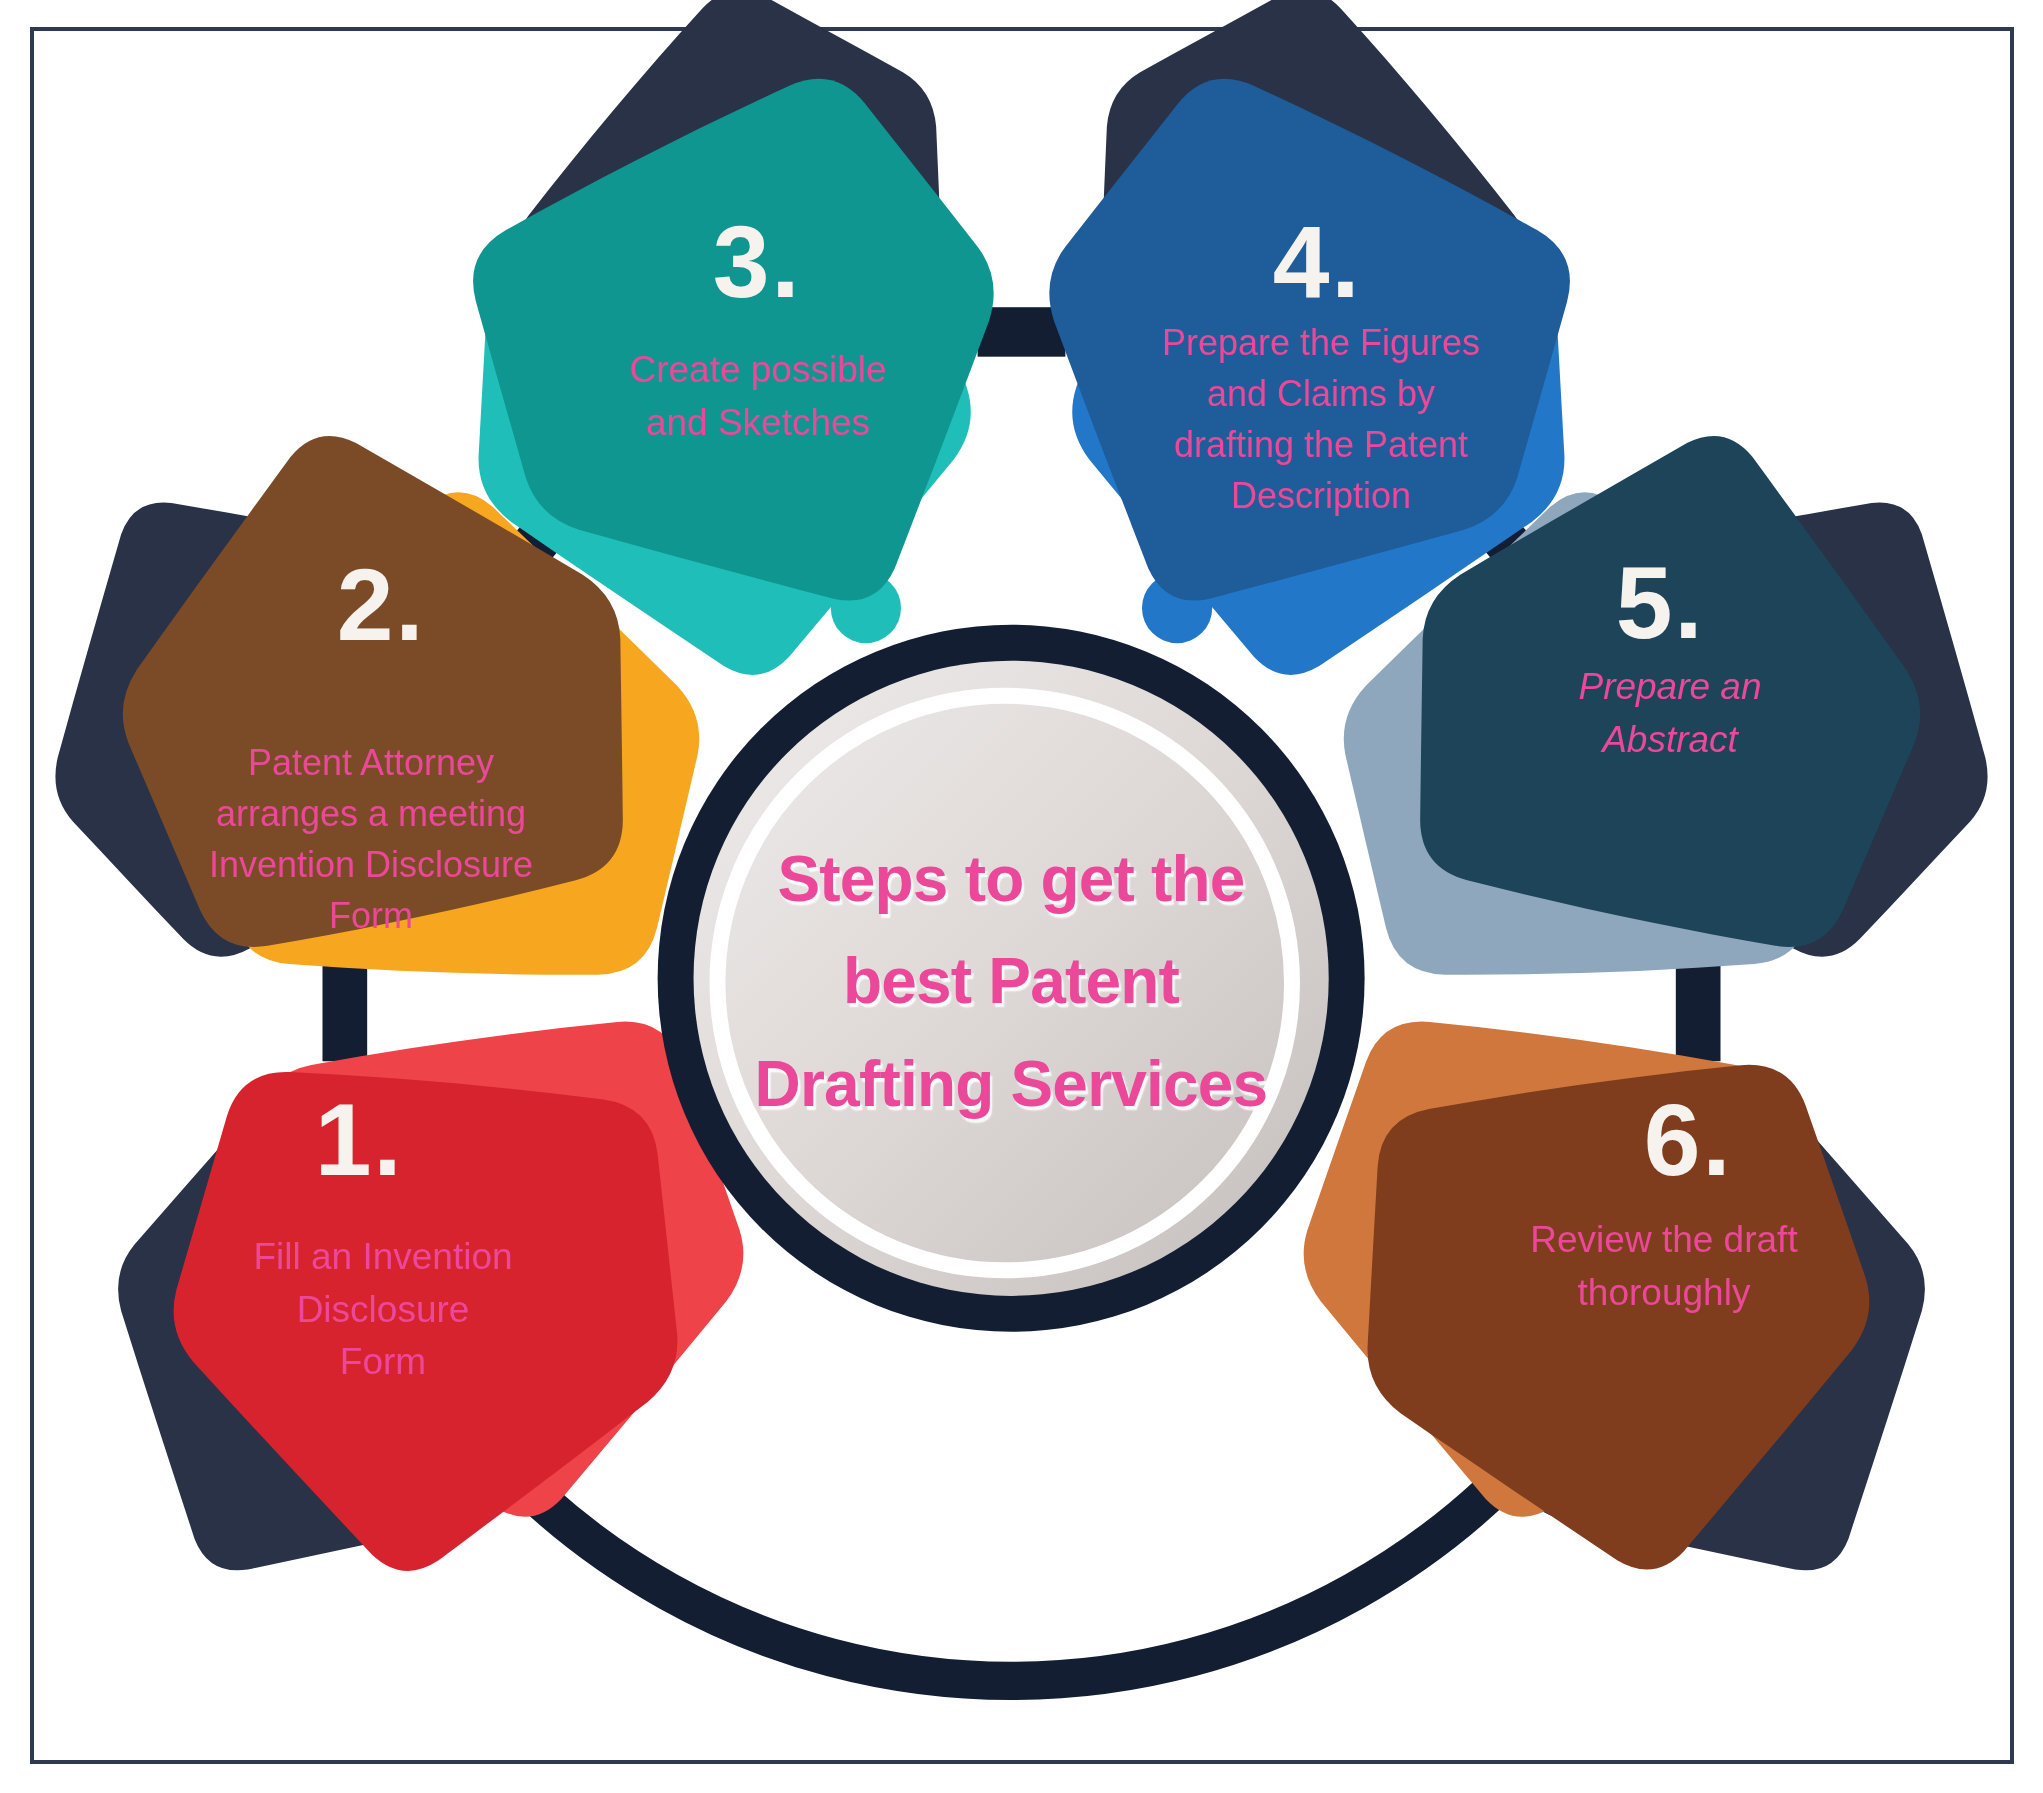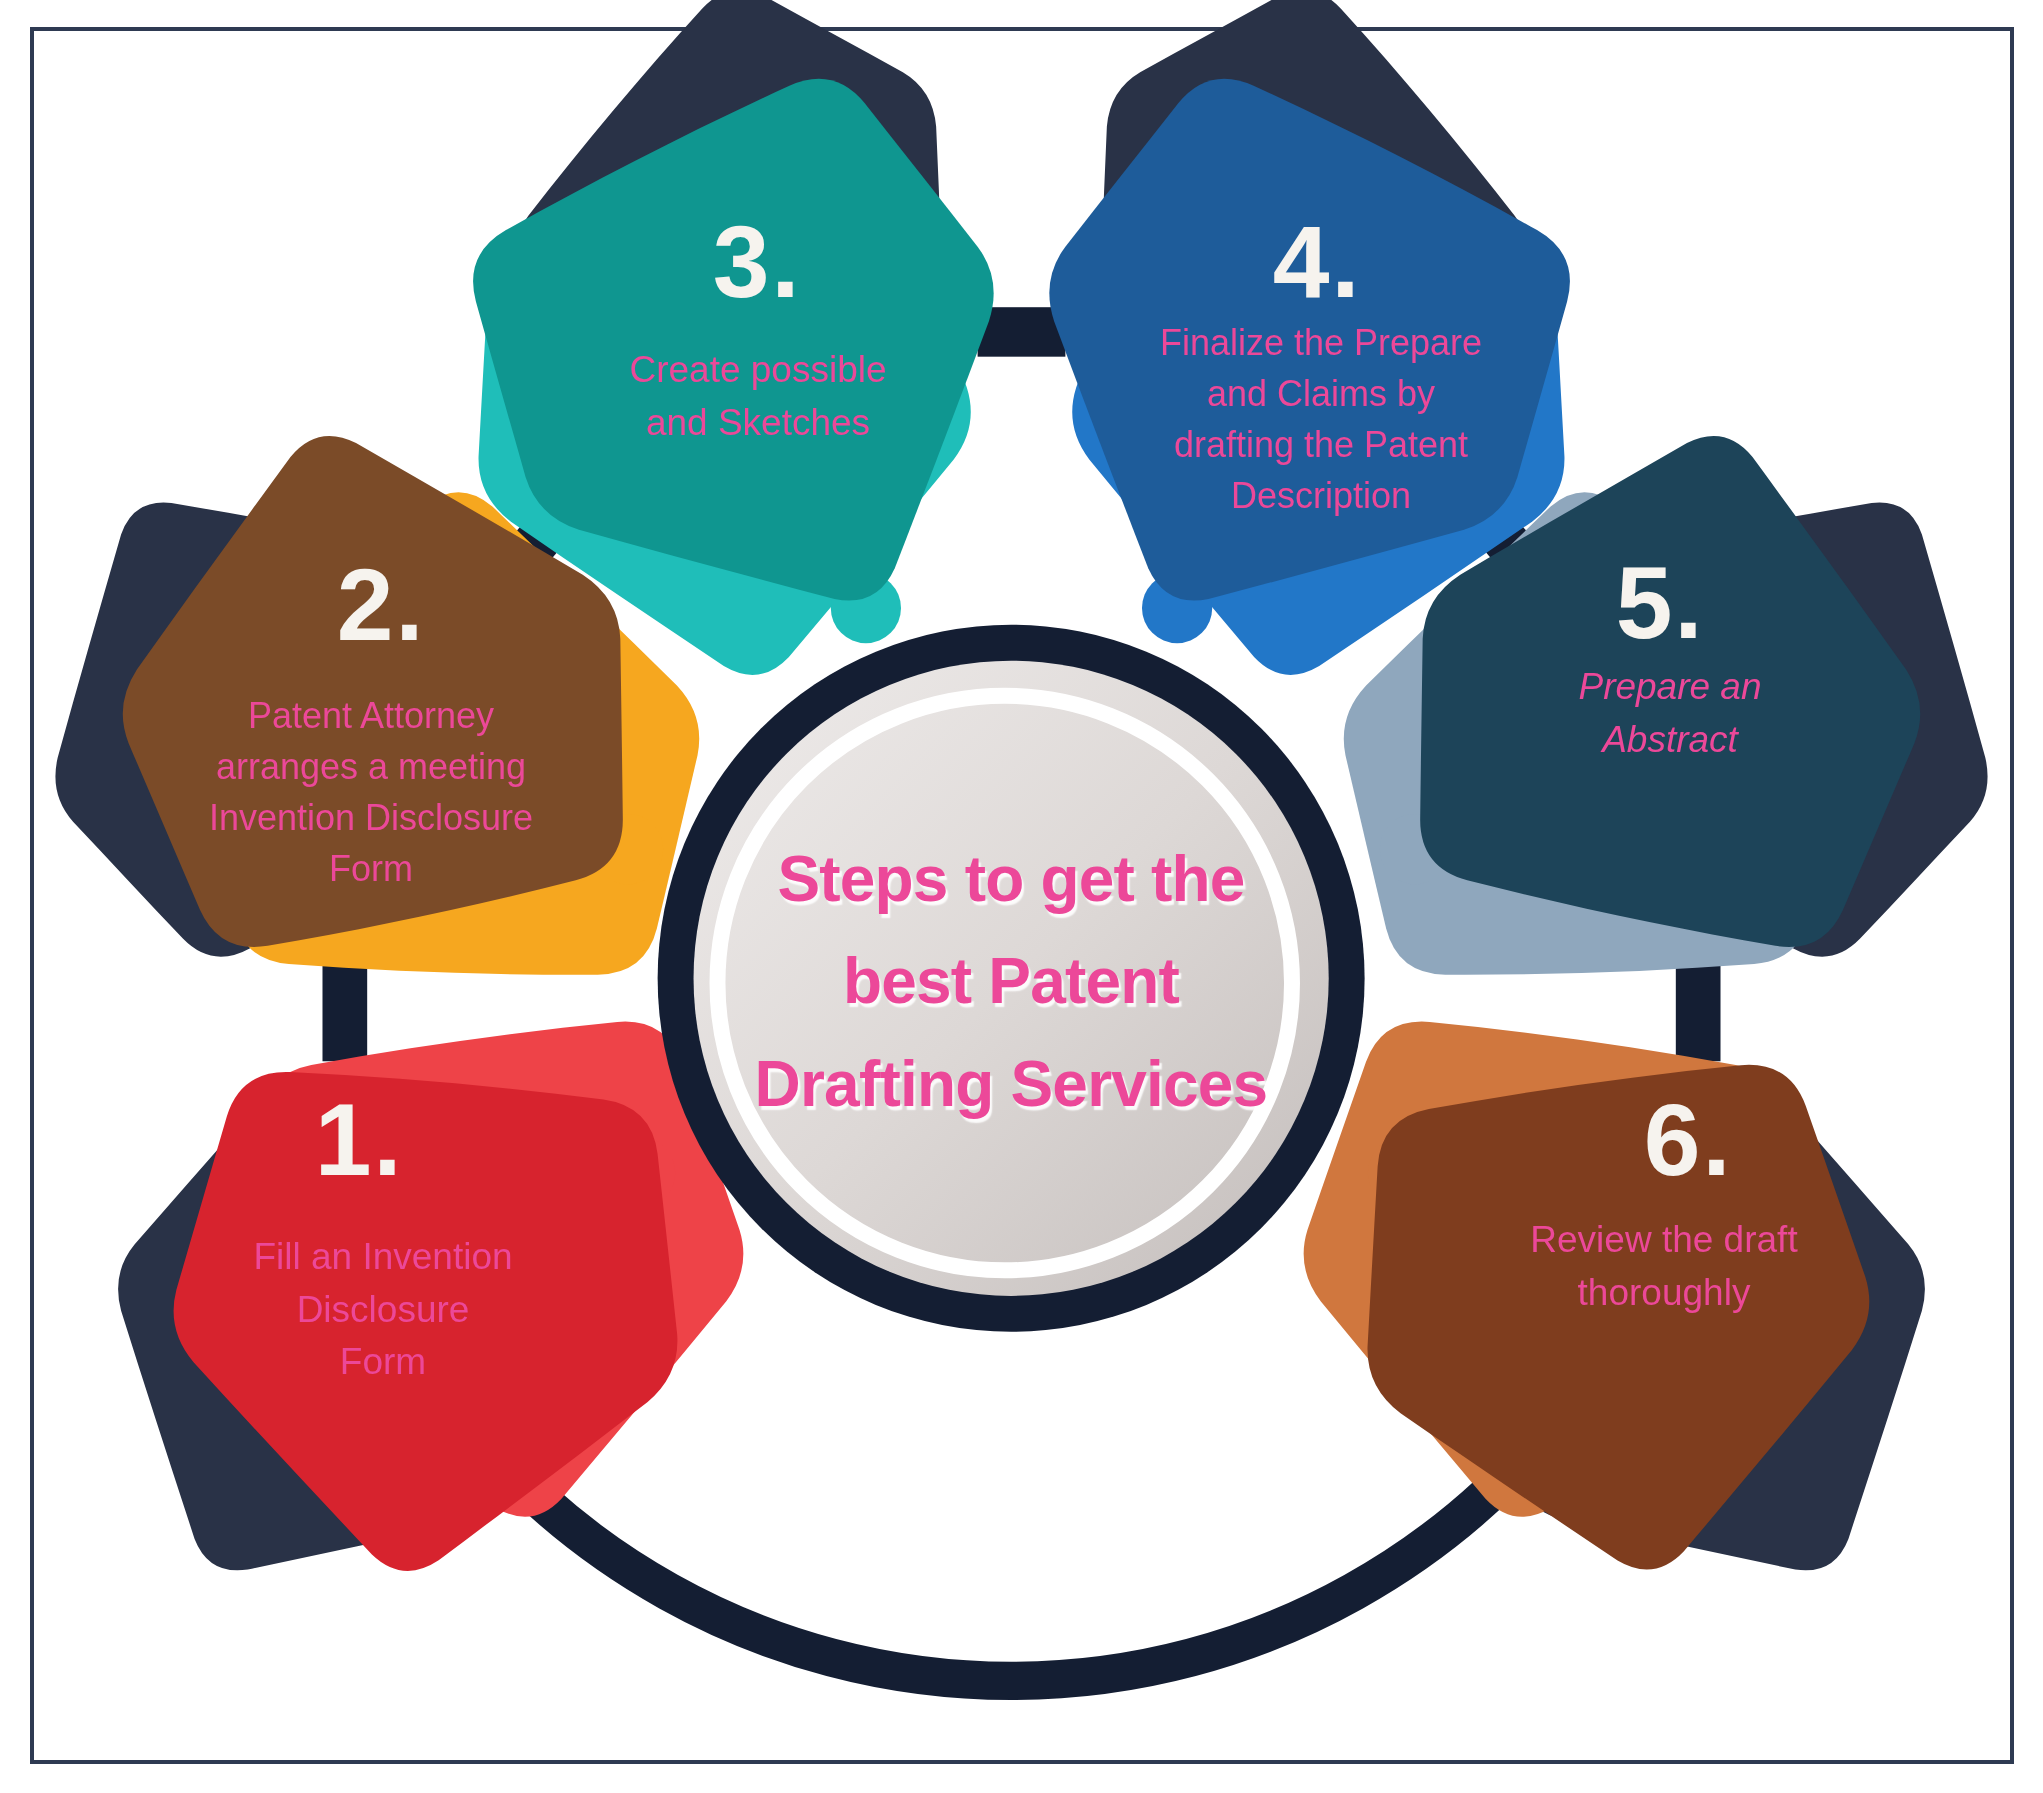--- a/index.html
+++ b/index.html
@@ -128,36 +128,36 @@
   </div>
 
   <div class="ov num" style="left:359px;top:1140px;">1.</div>
   <div class="ov desc" style="left:383px;top:1310px;width:383px;">
     <div class="tl">Fill an Invention</div>
     <div class="tl">Disclosure</div>
     <div class="tl">Form</div>
   </div>
 
   <div class="ov num" style="left:381px;top:605px;">2.</div>
-  <div class="ov desc" style="left:371px;top:792px;width:383px;font-size:36px;">
+  <div class="ov desc" style="left:371px;top:839px;width:383px;font-size:36px;">
     <div class="tl">Patent Attorney</div>
     <div class="tl">arranges a meeting</div>
     <div class="tl">Invention Disclosure</div>
     <div class="tl">Form</div>
   </div>
 
   <div class="ov num" style="left:757px;top:262px;">3.</div>
   <div class="ov desc" style="left:758px;top:397px;width:367px;">
     <div class="tl">Create possible</div>
     <div class="tl">and Sketches</div>
   </div>
 
   <div class="ov num" style="left:1317px;top:262px;">4.</div>
   <div class="ov desc" style="left:1321px;top:419px;width:415px;font-size:36px;">
-    <div class="tl">Finalize the Prepare</div>
+    <div class="tl">Prepare the Figures</div>
     <div class="tl">and Claims by</div>
     <div class="tl">drafting the Patent</div>
     <div class="tl">Description</div>
   </div>
 
   <div class="ov num" style="left:1660px;top:603px;">5.</div>
   <div class="ov desc" style="left:1670px;top:714px;width:335px;font-style:italic;">
     <div class="tl">Prepare an</div>
     <div class="tl">Abstract</div>
   </div>

